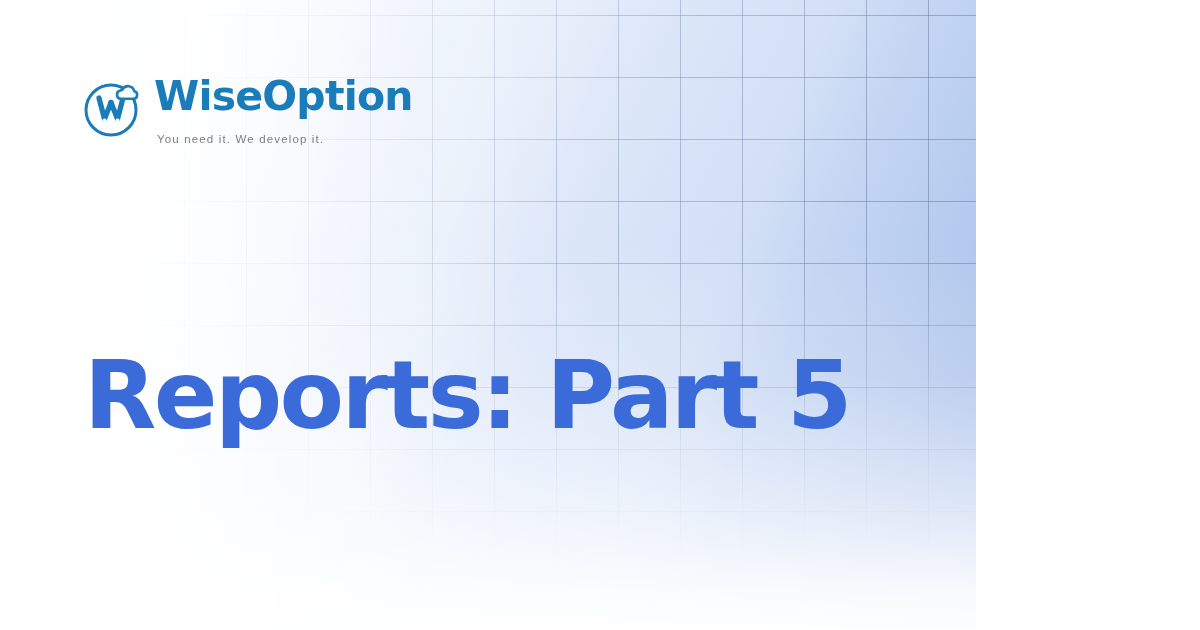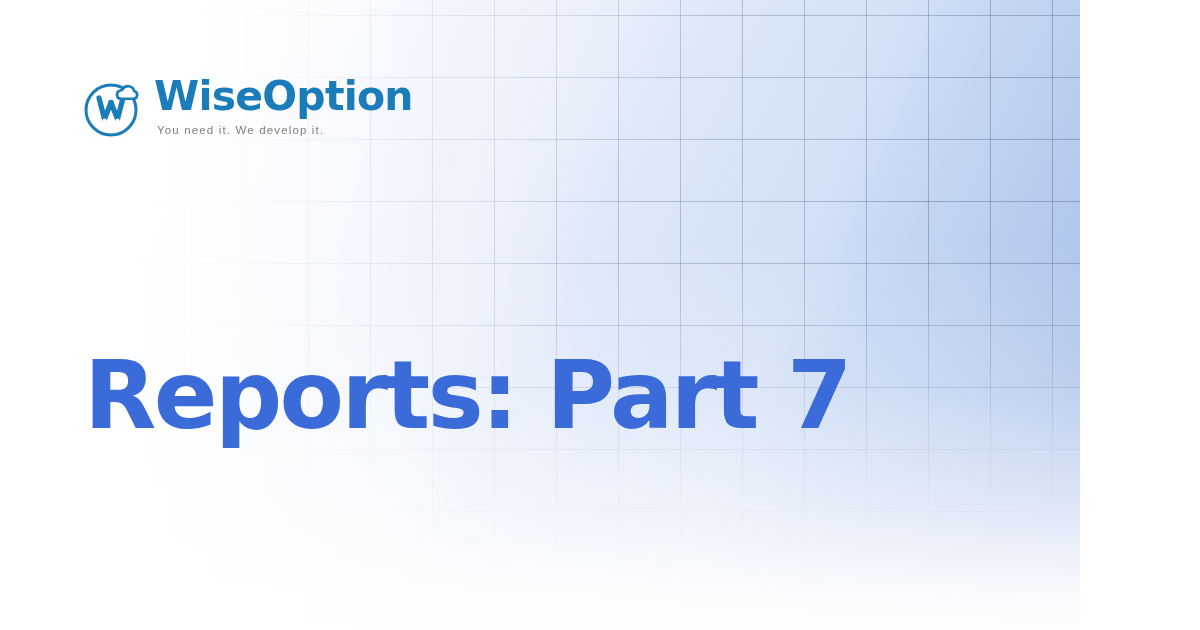--- a/index.html
+++ b/index.html
@@ -6,21 +6,21 @@
     margin: 0;
     padding: 0;
     background: #ffffff;
   }
   body {
     font-family: "Liberation Sans", sans-serif;
   }
 
   #canvas {
     position: relative;
-    width: 1080px;
+    width: 976px;
     height: 630px;
     overflow: hidden;
     background: #ffffff;
   }
 
   
 
   .bg-base {
     position: absolute;
     inset: 0;
@@ -146,21 +146,21 @@
     line-height: 1.0;
     letter-spacing: -0.8px;
     white-space: nowrap;
   }
   .logo-tagline {
     font-family: "Liberation Sans", sans-serif;
     font-size: 11.5px;
     font-weight: normal;
     letter-spacing: 1.15px;
     color: #7e7e7e;
-    margin-top: 7px;
+    margin-top: 16px;
     margin-left: 3px;
     white-space: nowrap;
   }
 
   
 
   .headline {
     position: absolute;
     left: 84px;
     top: 346px;
@@ -212,16 +212,16 @@
       </svg>
     </span>
 
     <span class="logo-text-col">
       <span class="logo-word" style="color:#1a7cb8">WiseOption</span>
       <span class="logo-tagline">You need it. We develop it.</span>
     </span>
   </div>
 
   <div class="headline">
-    <div class="headline-line">Reports: Part 7</div>
+    <div class="headline-line">Reports: Part 5</div>
   </div>
 
 </div>
 
 </body></html>

